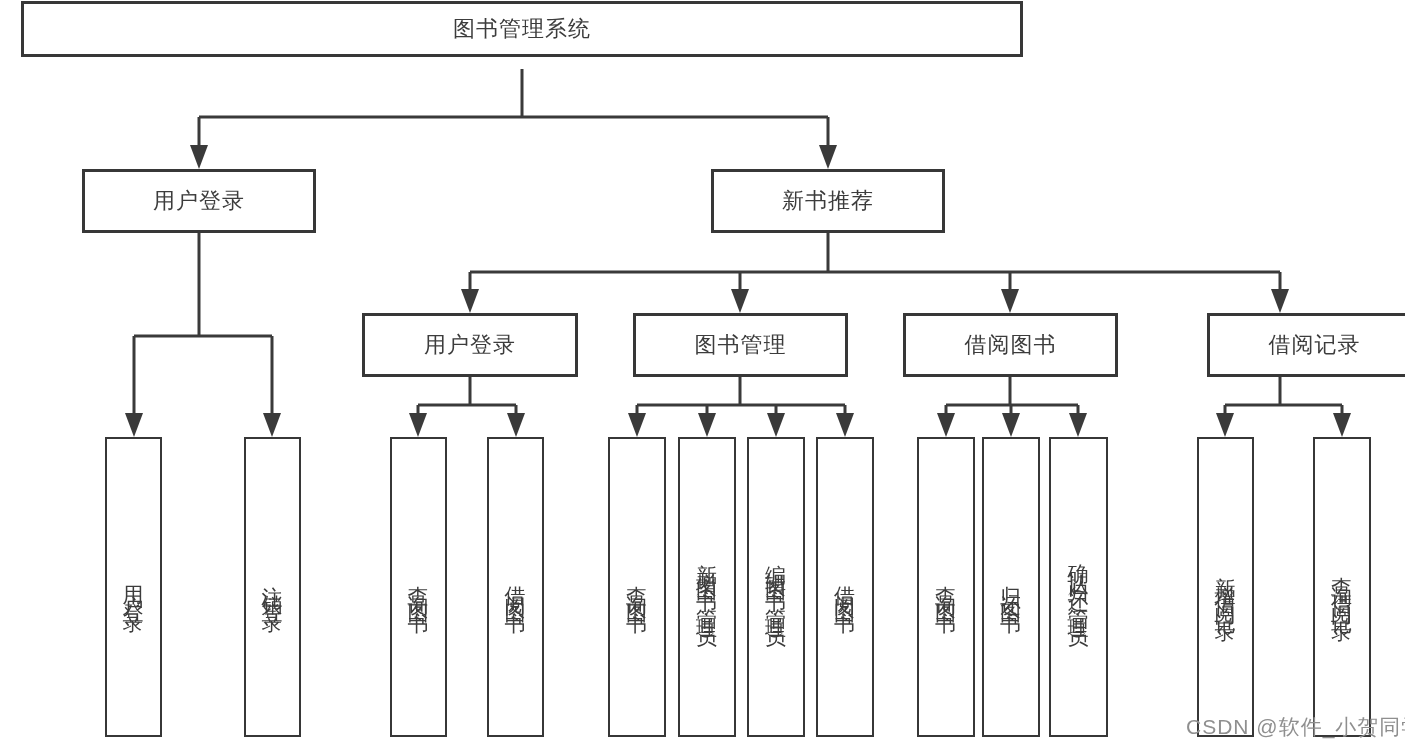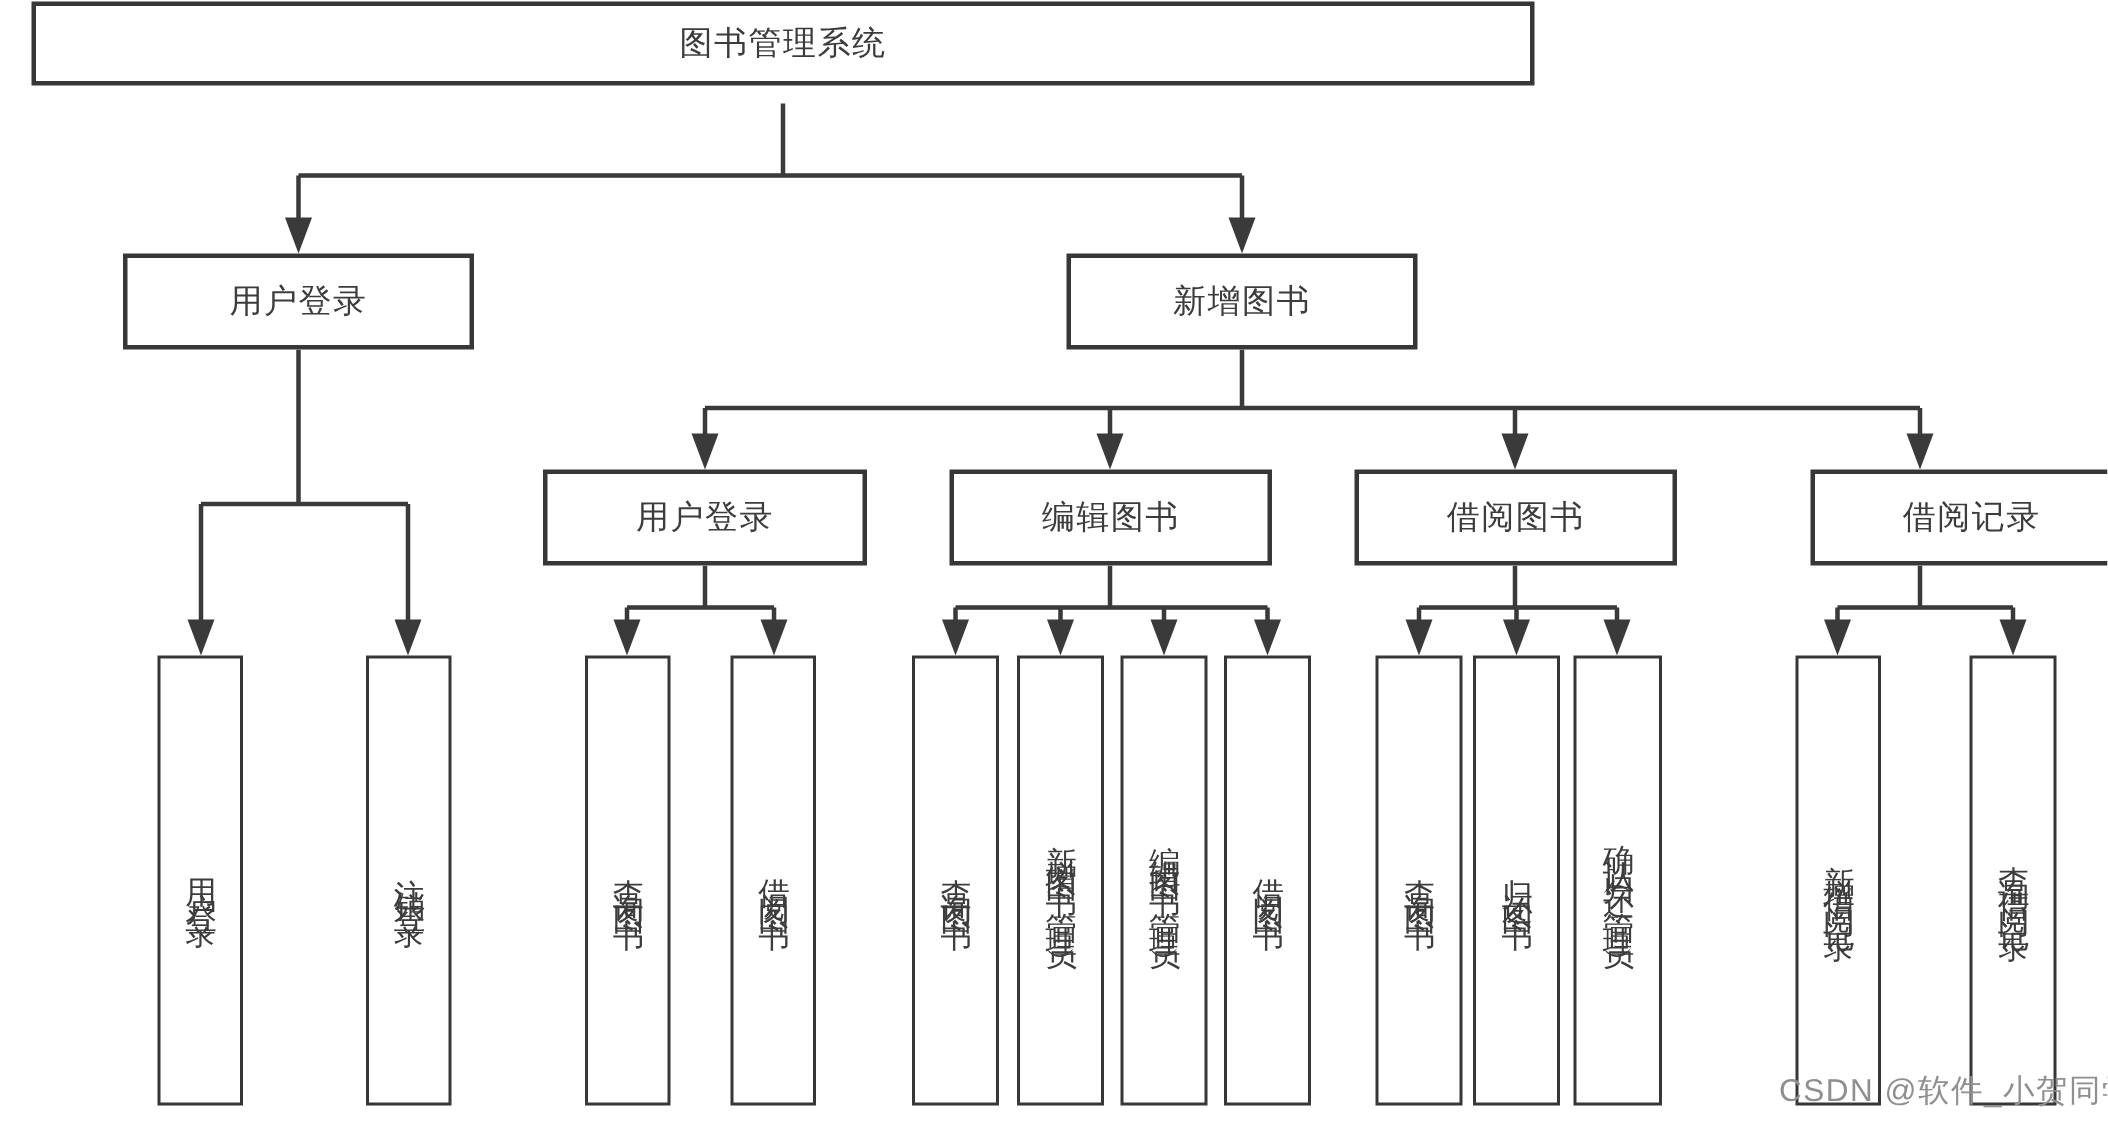--- a/index.html
+++ b/index.html
@@ -87,28 +87,28 @@
   </svg>
 
   <div class="node hnode" style="left:21px; top:1px; width:1002px; height:56px;">
     <span>图书管理系统</span>
   </div>
 
   <div class="node hnode" style="left:82px; top:169px; width:234px; height:64px;">
     <span>用户登录</span>
   </div>
   <div class="node hnode" style="left:711px; top:169px; width:234px; height:64px;">
-    <span>新增图书</span>
+    <span>新书推荐</span>
   </div>
 
   <div class="node hnode" style="left:362px; top:313px; width:216px; height:64px;">
     <span>用户登录</span>
   </div>
   <div class="node hnode" style="left:633px; top:313px; width:215px; height:64px;">
-    <span>编辑图书</span>
+    <span>图书管理</span>
   </div>
   <div class="node hnode" style="left:903px; top:313px; width:215px; height:64px;">
     <span>借阅图书</span>
   </div>
   <div class="node hnode" style="left:1172px; top:313px; width:215px; height:64px;margin-left:35px;">
     <span>借阅记录</span>
   </div>
 
   <div class="node leaf" style="left:105px; top:437px; width:57px; height:300px;">
     <span class="vtext">用户登录</span>

